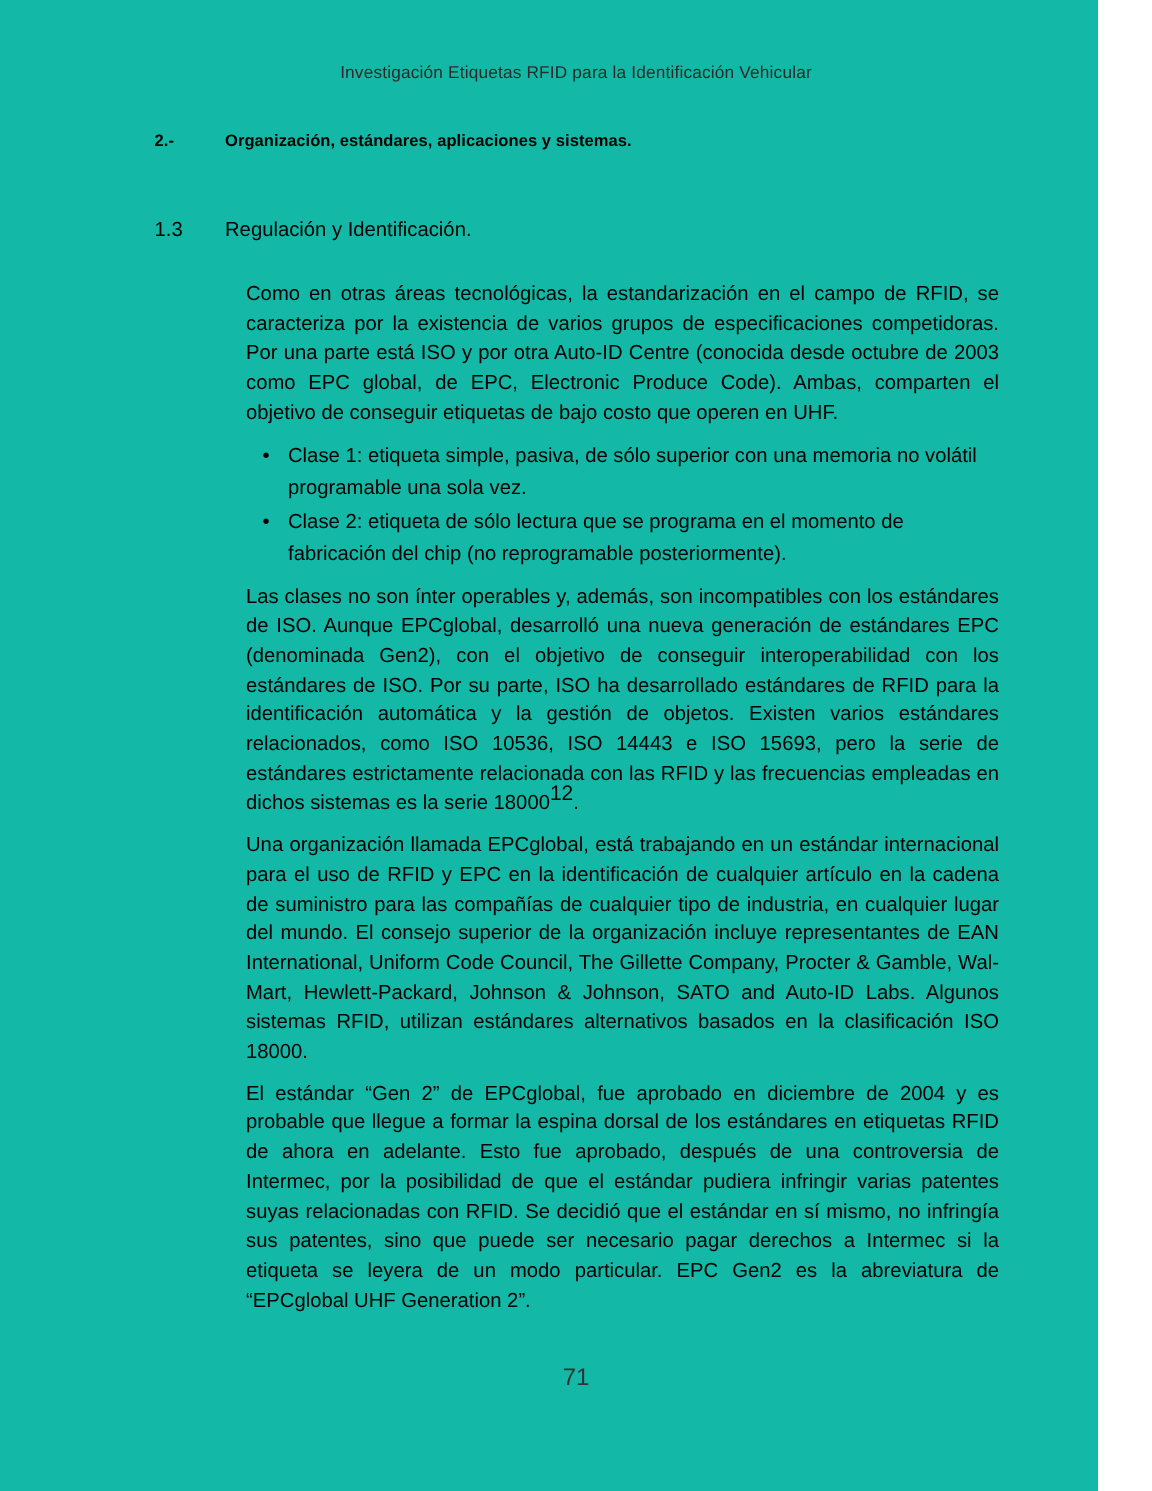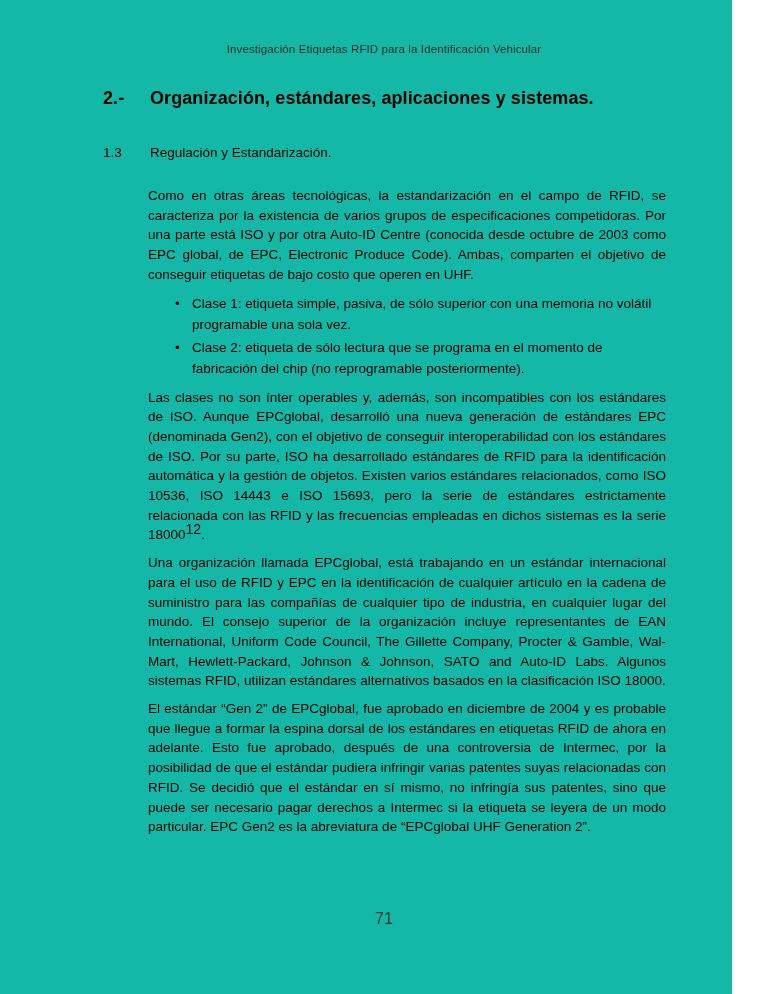--- a/index.html
+++ b/index.html
@@ -29,21 +29,21 @@
     color: #2b2b2b;
     letter-spacing: 0.01em;
   }
 
   
   .section-heading {
     position: absolute;
     top: 88px;
     left: 103px;
     width: 570px;
-    font-size: 18px;
+    font-size: 11px;
     font-weight: bold;
     color: #000;
     letter-spacing: 0.005em;
   }
   .section-heading .num {
     display: inline-block;
     width: 47px;
   }
 
   
@@ -62,21 +62,21 @@
 
   
   .body-col {
     position: absolute;
     top: 186px;
     left: 148px;
     width: 518px;
   }
 
   p.body-par {
-    margin: 0 0 8px 0;
+    margin: 0 0 8px 16px;
     font-size: 13.5px;
     line-height: 19.7px;
     text-align: justify;
     text-justify: inter-word;
     color: #000;
     hyphens: none;
   }
   p.body-par.flush {
     text-align: left;
   }
@@ -129,21 +129,21 @@
 
 <div class="page">
 
   <div class="running-header">Investigación Etiquetas RFID para la Identificación Vehicular</div>
 
   <div class="section-heading">
     <span class="num">2.-</span><span>Organización, estándares, aplicaciones y sistemas.</span>
   </div>
 
   <div class="subsection-heading">
-    <span class="num">1.3</span><span>Regulación y Estandarización.</span>
+    <span class="num">1.3</span><span>Regulación y Identificación.</span>
   </div>
 
   <div class="body-col">
 
     <p class="body-par">Como en otras áreas tecnológicas, la estandarización en el campo de RFID, se caracteriza por la existencia de varios grupos de especificaciones competidoras. Por una parte está ISO y por otra Auto-ID Centre (conocida desde octubre de 2003 como EPC global, de EPC, Electronic Produce Code). Ambas, comparten el objetivo de conseguir etiquetas de bajo costo que operen en UHF.</p>
 
 
     <ul class="bullets">
       <li>
         <span class="dot">•</span><span>Clase 1: etiqueta simple, pasiva, de sólo superior con una memoria no volátil programable una sola vez.</span>

